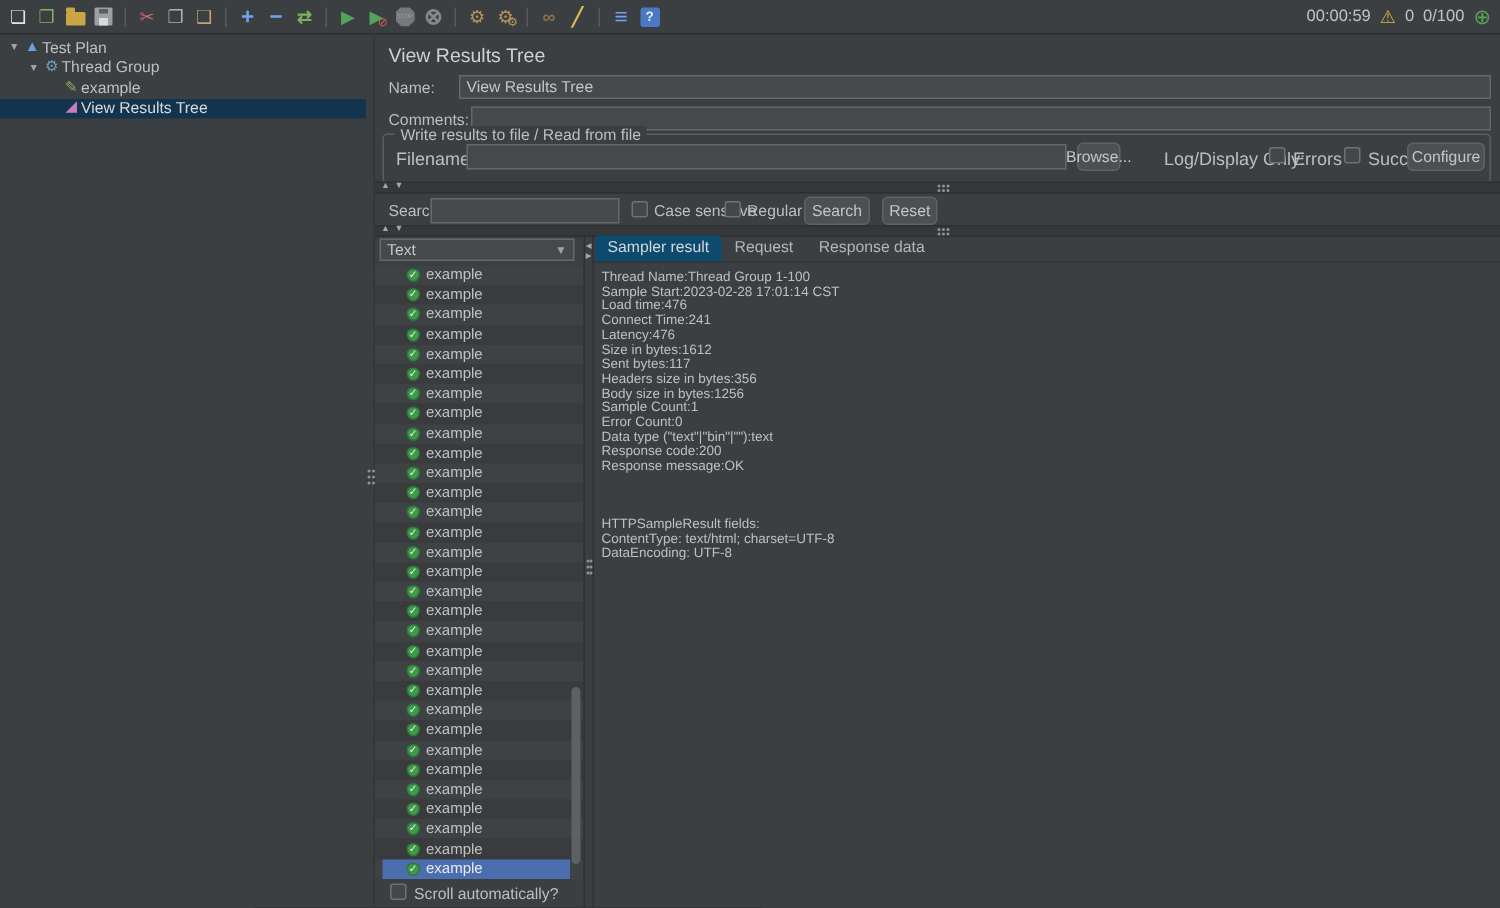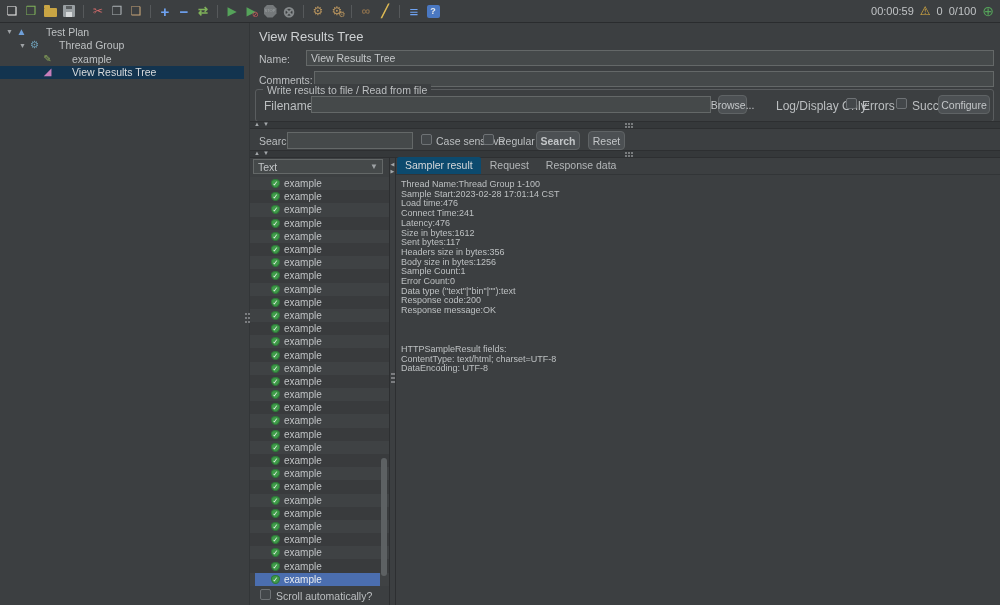--- a/index.html
+++ b/index.html
@@ -28,21 +28,21 @@
   .tb-right { margin-left: auto; display: flex; align-items: center; gap: 6px; padding-right: 6px; font-size: 11px; color: #c0c3c5; }
   .warn-ic { color: #e3b341; font-size: 12px; }
   .globe { color: #55a35a; font-size: 14px; line-height: 1; }
 
   
   .tree-panel { position: absolute; left: 0; top: 23px; width: 244px; bottom: 0; padding-top: 2px; }
   .tree-row { height: 13.5px; display: flex; align-items: center; font-size: 10.5px; color: #bdc0c2; white-space: nowrap; }
   .tree-row.selected { background: #13344f; color: #d7dadc; }
   .tw-exp { width: 11px; font-size: 7px; color: #9ea2a5; text-align: center; flex: none; }
   .tw-ic { width: 13px; font-size: 10px; text-align: center; flex: none; line-height: 1; }
-  .tw-lbl { margin-left: 18px; text-align: right; }
+  .tw-lbl { margin-left: 0; text-align: right; }
   .v-split { position: absolute; left: 244px; top: 23px; width: 6px; bottom: 0; background: #3c3f41; border-right: 1px solid #333638; }
   .grip-v { position: absolute; top: 290px; left: 1px; width: 2px; height: 2px; background: #909396; border-radius: 50%;
     box-shadow: 3px 0 0 #909396, 0 4px 0 #909396, 3px 4px 0 #909396, 0 8px 0 #909396, 3px 8px 0 #909396; }
 
   
   .main { position: absolute; left: 250px; top: 23px; right: 0; bottom: 0; }
   .title { position: absolute; left: 9px; top: 6px; font-size: 13px; color: #ced1d3; }
   .flabel { position: absolute; font-size: 10.5px; color: #bcbfc1; white-space: nowrap; }
   .field { position: absolute; background: #45494a; border: 1px solid #646868; color: #c3c6c8; font-size: 10.5px; padding: 0 4px; display: flex; align-items: center; white-space: nowrap; overflow: hidden; }
   .lbl-name { left: 9px; top: 30px; } .in-name { left: 56px; top: 27px; right: 6px; height: 16px; }
@@ -56,21 +56,21 @@
 
   .bar { position: absolute; left: 0; right: 0; height: 8px; background: #35383a; border-top: 1px solid #2d2f31; border-bottom: 1px solid #2d2f31; }
   .bar1 { top: 98px; } .bar2 { top: 127px; }
   .bar-arrows { position: absolute; left: 4px; top: -1px; font-size: 6px; color: #a3a7aa; letter-spacing: 3px; }
   .grip-h { position: absolute; left: 50%; top: 1px; width: 2px; height: 2px; background: #909396; border-radius: 50%;
     box-shadow: 3px 0 0 #909396, 6px 0 0 #909396, 0 3px 0 #909396, 3px 3px 0 #909396, 6px 3px 0 #909396; }
 
   .lbl-search { left: 9px; top: 112px; } .in-search { left: 37px; top: 109px; width: 126px; height: 17px; }
   .cb-case { left: 171px; top: 111px; } .lbl-case { left: 186px; top: 112px; }
   .cb-regex { left: 233px; top: 111px; } .lbl-regex { left: 248px; top: 112px; }
-  .btn-search { left: 286px; top: 108px; width: 44px; height: 19px; font-weight: bold; }
+  .btn-search { left: 286px; top: 108px; width: 44px; height: 19px; }
   .btn-reset { left: 338px; top: 108px; width: 37px; height: 19px; }
 
   
   .results-left { position: absolute; left: 0; top: 135px; width: 139px; bottom: 0; }
   .view-select { position: absolute; left: 3px; top: 1px; width: 130px; height: 15px; background: #45494a; border: 1px solid #646868; display: flex; align-items: center; justify-content: space-between; padding: 0 4px; font-size: 10.5px; color: #c3c6c8; }
   .dd-arrow { font-size: 8px; color: #9ea2a5; }
   .result-list { position: absolute; left: 0; right: 0; top: 19px; height: 409px; overflow: hidden; }
   .lrow { height: 13.19px; display: flex; align-items: center; position: relative; background: #3f4244; }
   .lrow.odd { background: #393b3d; }
   .lrow.selected::before { content: ""; position: absolute; left: 5px; right: 9px; top: 0; bottom: 0; background: #4b6eaf; }

